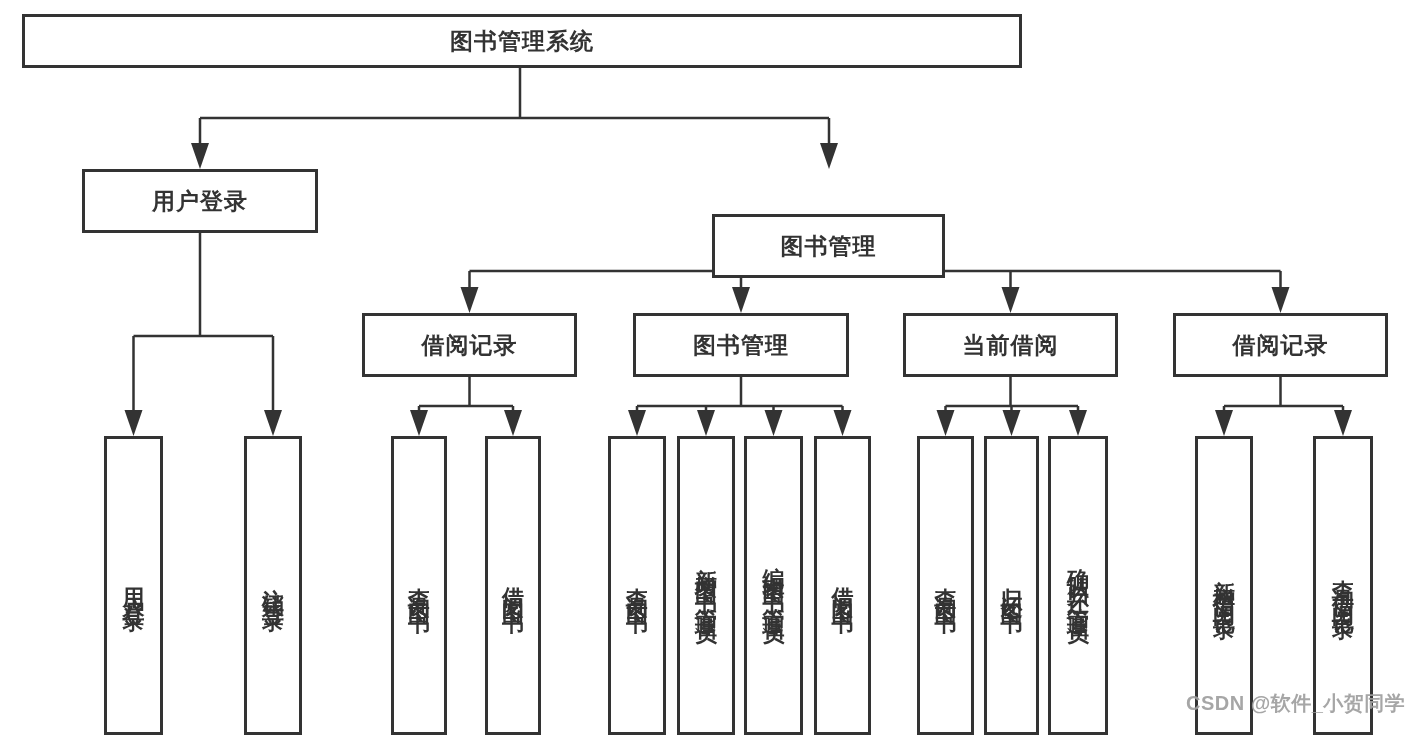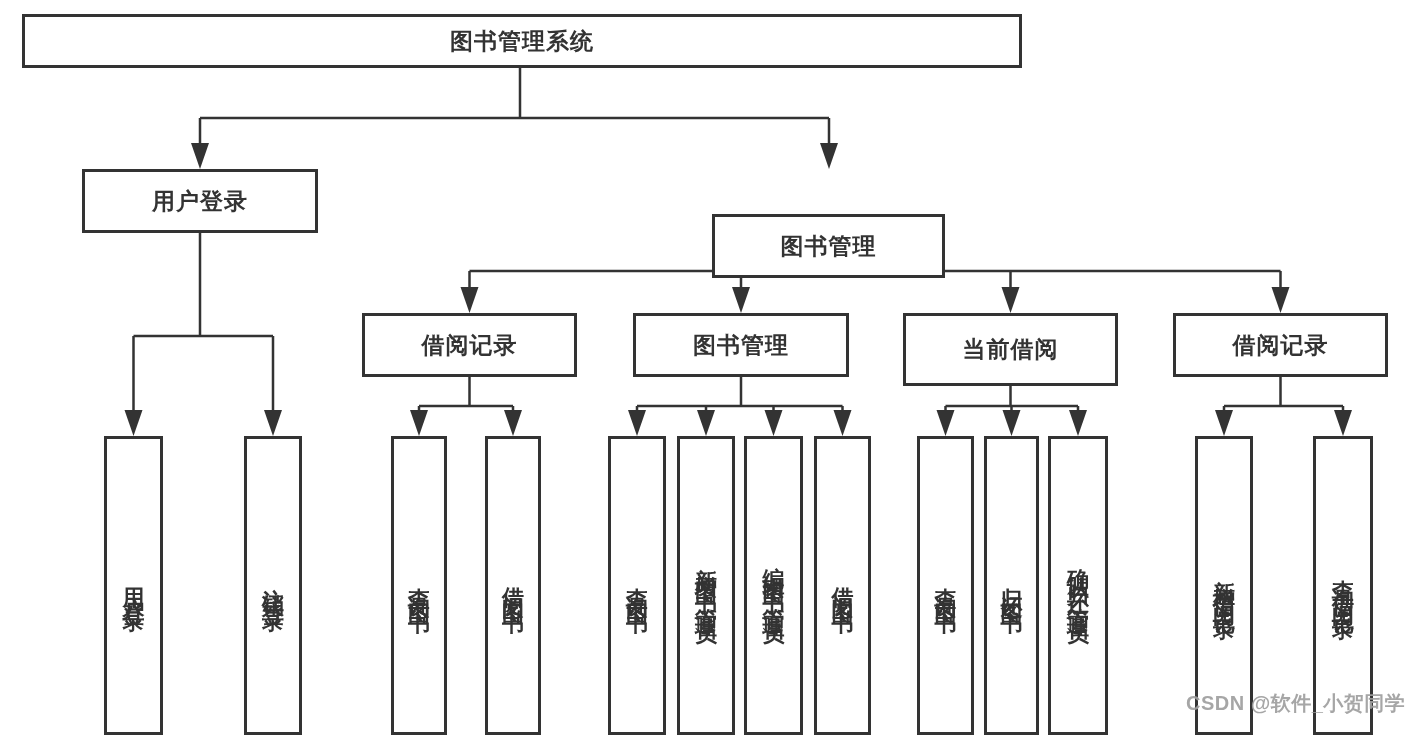--- a/index.html
+++ b/index.html
@@ -116,21 +116,21 @@
   <div class="node hbox" style="left:712px; top:169px; width:233px; height:64px;margin-top:45px;">
     <span>图书管理</span>
   </div>
 
   <div class="node hbox" style="left:362px; top:313px; width:215px; height:64px;">
     <span>借阅记录</span>
   </div>
   <div class="node hbox" style="left:633px; top:313px; width:216px; height:64px;">
     <span>图书管理</span>
   </div>
-  <div class="node hbox" style="left:903px; top:313px; width:215px; height:73px;text-align:right;">
+  <div class="node hbox" style="left:903px; top:313px; width:215px; height:64px;text-align:right;">
     <span>当前借阅</span>
   </div>
   <div class="node hbox" style="left:1173px; top:313px; width:215px; height:64px;">
     <span>借阅记录</span>
   </div>
 
   <div class="node vbox" style="left:104px; top:436px; width:59px; height:299px;">
     <span class="vtext">用户登录</span>
   </div>
   <div class="node vbox" style="left:244px; top:436px; width:58px; height:299px;">

